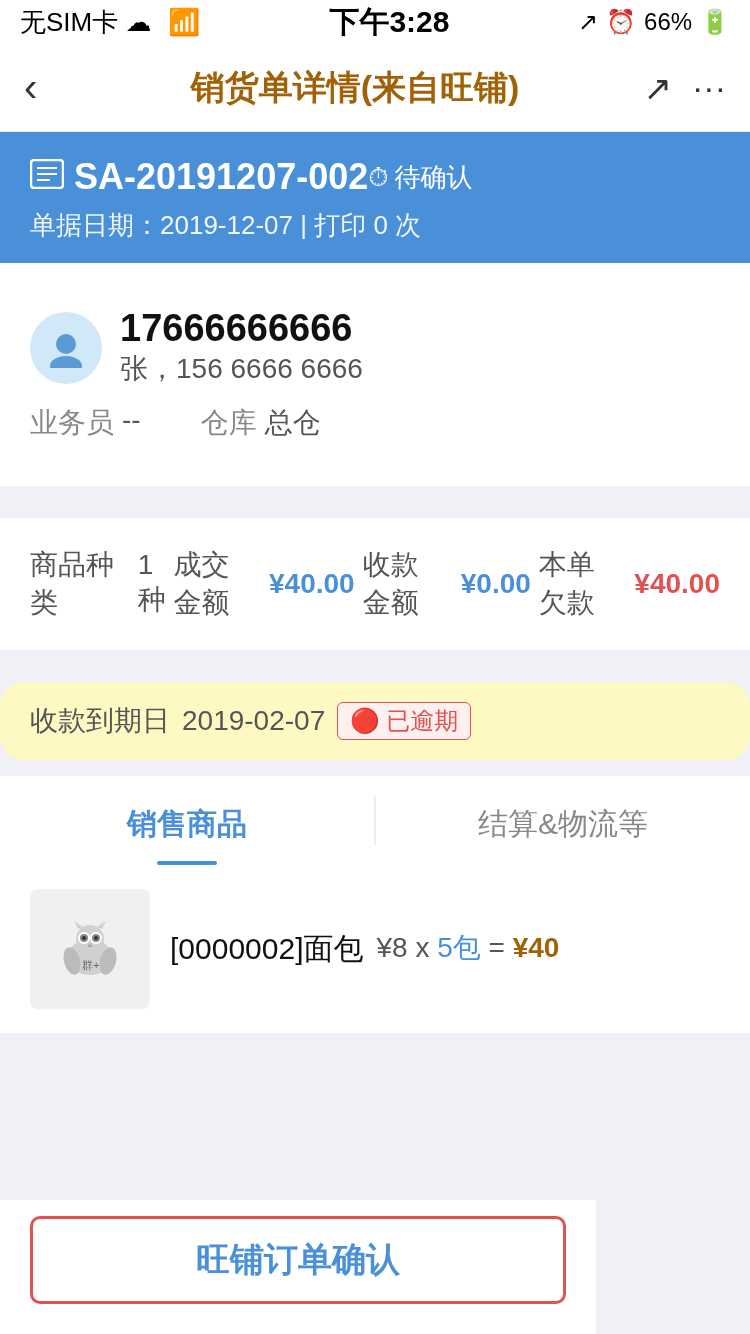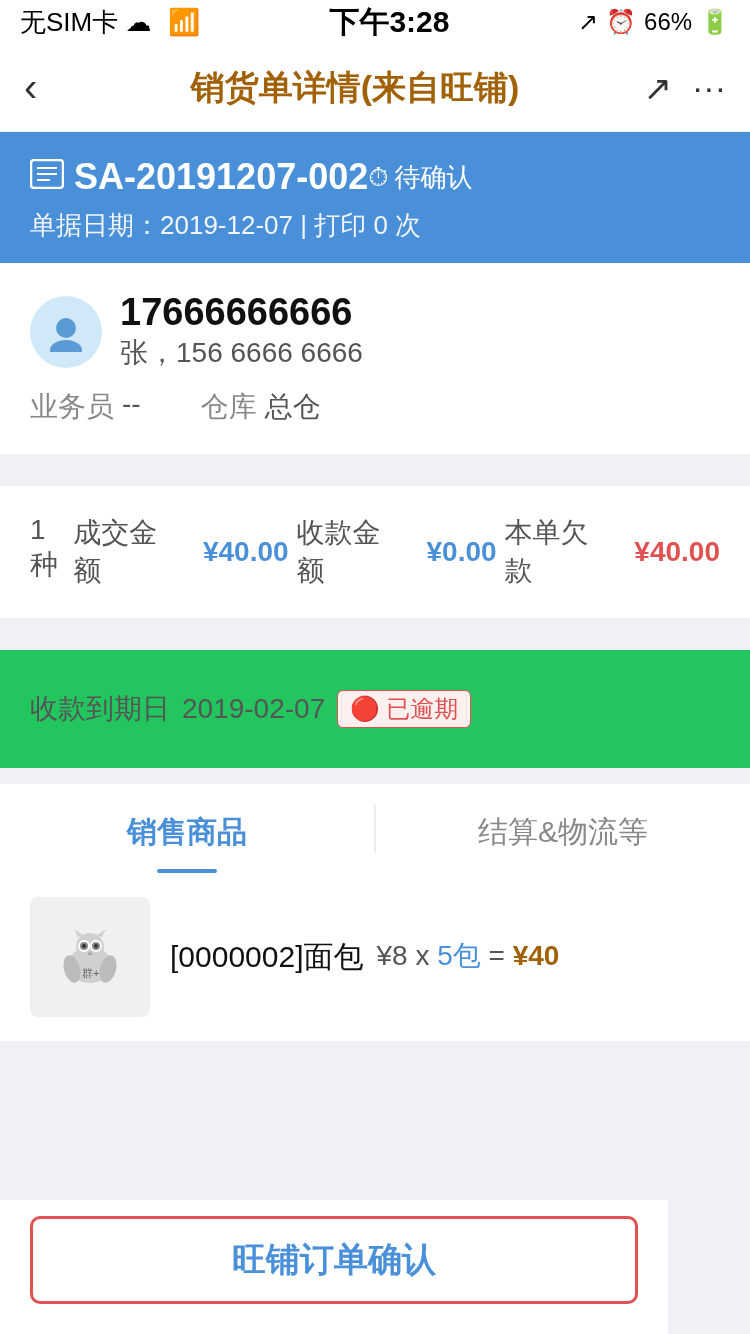--- a/index.html
+++ b/index.html
@@ -99,21 +99,21 @@
 
     
     .card {
       background: #fff;
       margin-bottom: 16px;
     }
 
     
     .customer-section {
       background: #fff;
-      padding: 28px 30px;
+      padding: 44px 30px;
       display: flex;
       flex-direction: column;
       gap: 12px;
     }
     .customer-top {
       display: flex;
       align-items: center;
       gap: 18px;
     }
     .avatar {
@@ -178,27 +178,28 @@
       gap: 20px;
       font-size: 28px;
       align-items: center;
     }
     .amount-label { color: #555; }
     .amount-value-blue { color: #4a90d9; font-weight: 600; }
     .amount-value-red { color: #e05252; font-weight: 600; }
 
     
     .due-date-section {
-      background: #22c55e;
-      padding: 40px 30px;
+      background: #fef9c3;
+      padding: 20px 30px;
       display: flex;
       align-items: center;
       gap: 12px;
       font-size: 28px;
       color: #555;
+      border-radius: 24px;
     }
     .overdue-badge {
       background: #fff0f0;
       border: 1px solid #e05252;
       border-radius: 6px;
       padding: 2px 12px;
       color: #e05252;
       font-size: 24px;
       display: flex;
       align-items: center;
@@ -285,21 +286,21 @@
       background: #f0f0f6;
       flex: 1;
       min-height: 260px;
     }
 
     
     .confirm-btn-wrapper {
       position: fixed;
       bottom: 0;
       left: 0;
-      width: 668px;
+      width: 596px;
       background: #fff;
       padding: 16px 30px 30px;
     }
     .confirm-btn {
       width: 100%;
       height: 88px;
       border: 3px solid #e05252;
       border-radius: 10px;
       background: #fff;
       color: #4a90d9;
@@ -386,20 +387,21 @@
       <span class="meta-label">仓库</span>
       <span>总仓</span>
     </div>
   </div>
 </div>
 
 <div class="divider"></div>
 
 <div class="card amounts-section">
   <div class="product-kinds">
+    <span>商品种类</span>
     <span>1种</span>
   </div>
   <div class="amounts-right">
     <div class="amount-row">
       <span class="amount-label">成交金额</span>
       <span class="amount-value-blue">¥40.00</span>
     </div>
     <div class="amount-row">
       <span class="amount-label">收款金额</span>
       <span class="amount-value-blue">¥0.00</span>

